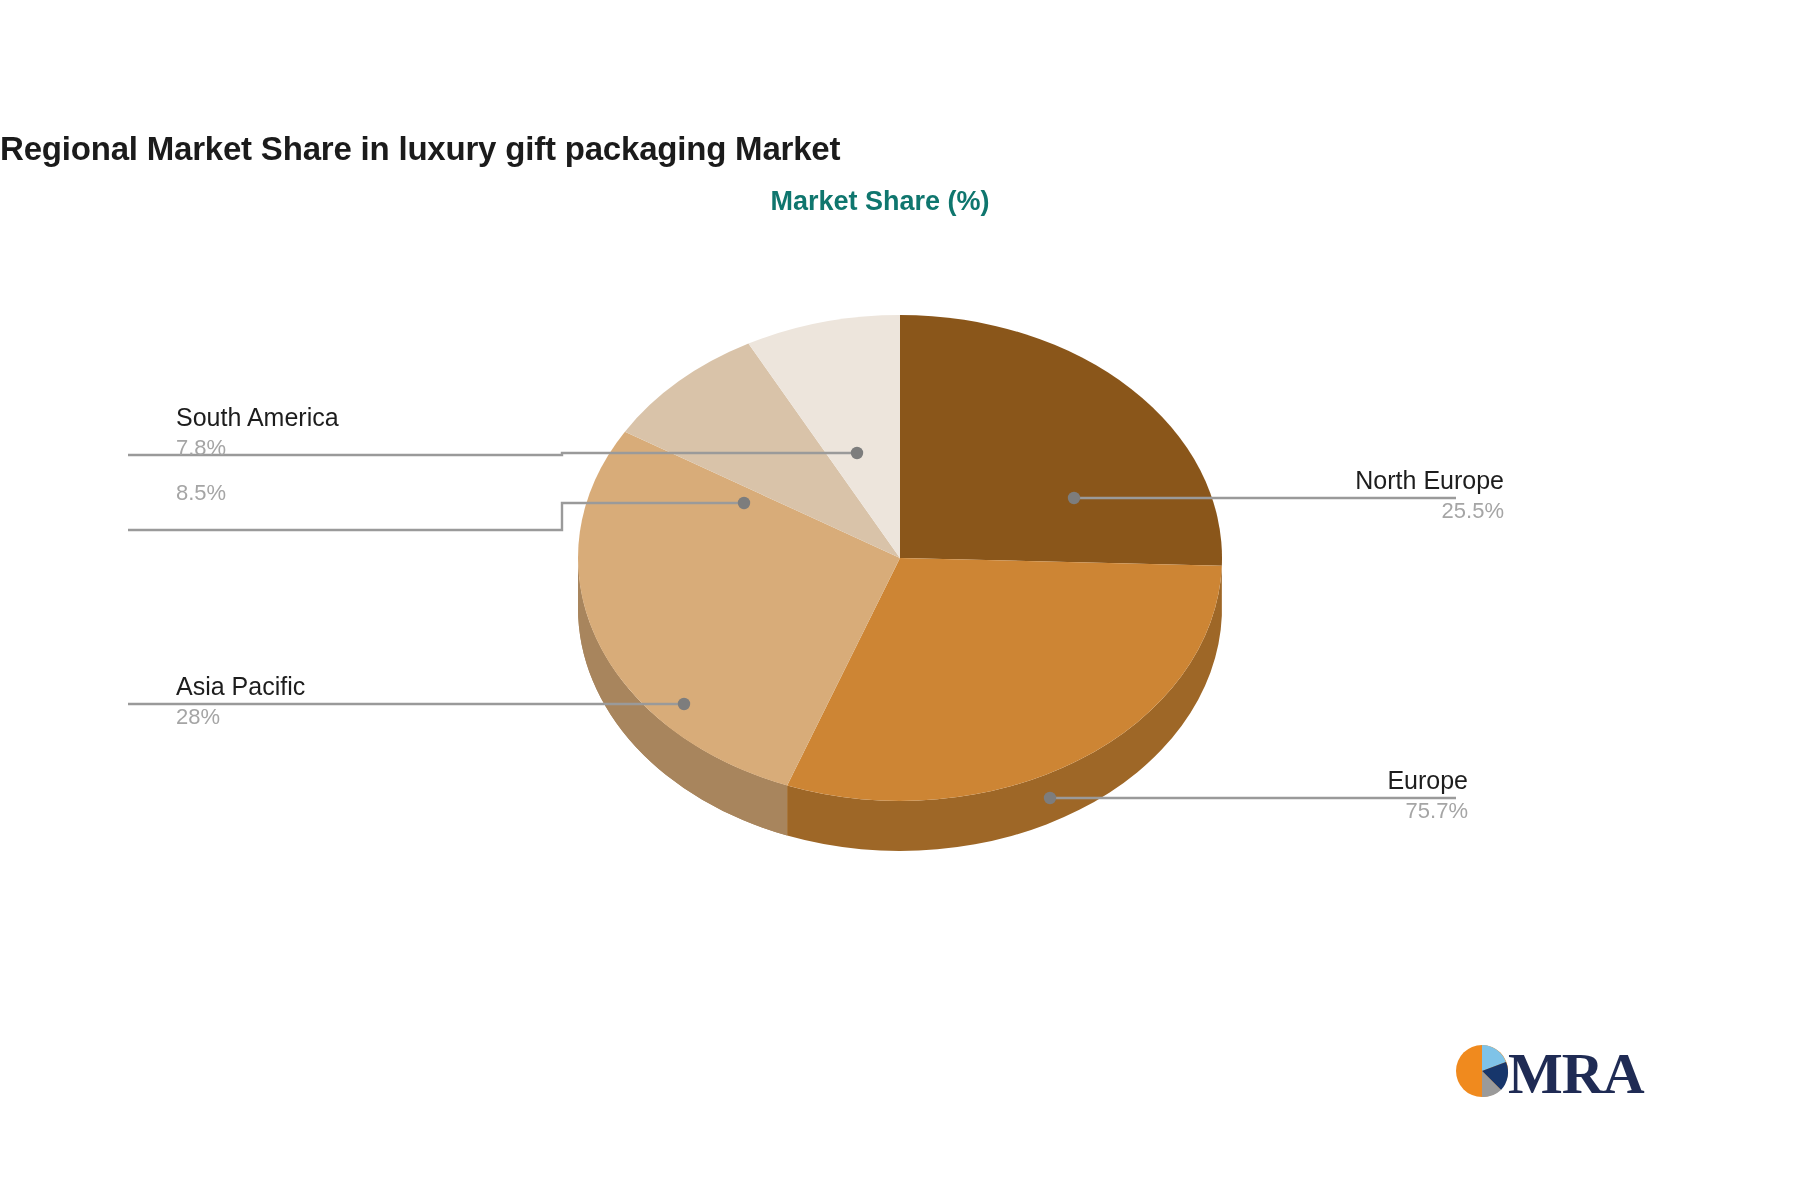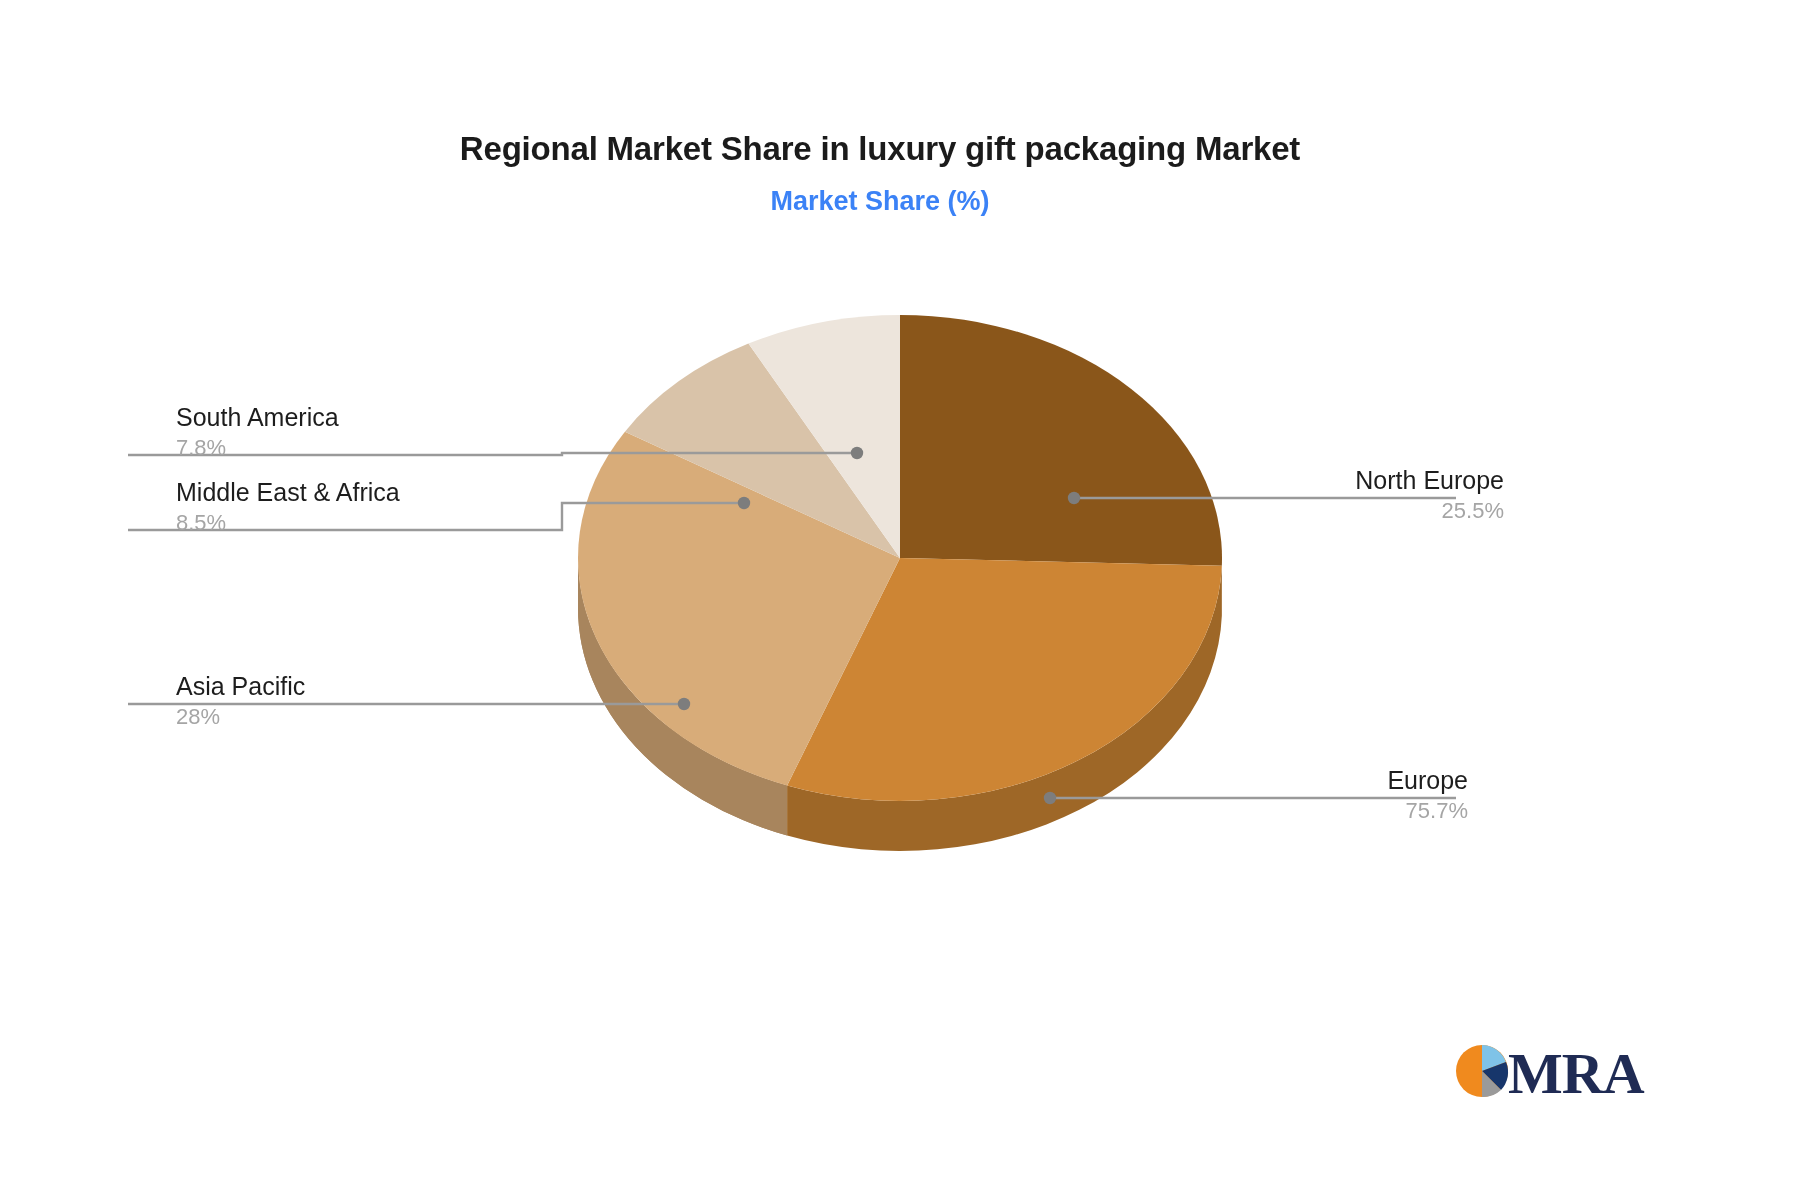--- a/index.html
+++ b/index.html
@@ -21,36 +21,36 @@
     height: 1196px;
     background: #ffffff;
   }
 
   
   .title {
     position: absolute;
     left: 0;
     top: 130px;
     width: 1760px;
-    text-align: center;
+    text-align: left;
     font-size: 33px;
     font-weight: bold;
     color: #1b1b1b;
     letter-spacing: -0.2px;
     white-space: nowrap;
   }
   .subtitle {
     position: absolute;
     left: 0;
     top: 186px;
     width: 1760px;
     text-align: center;
     font-size: 27px;
     font-weight: bold;
-    color: #3b82f6;
+    color: #0f766e;
     white-space: nowrap;
   }
 
   
   #chart-svg {
     position: absolute;
     left: 0;
     top: 0;
     width: 1800px;
     height: 1196px;
@@ -148,21 +148,20 @@
     <span class="name">Europe</span>
     <span class="val">75.7%</span>
   </div>
 
   <div class="cl left" style="left:128px; top:671px; width:420px;">
     <span class="name">Asia Pacific</span>
     <span class="val">28%</span>
   </div>
 
   <div class="cl left" style="left:128px; top:477px; width:460px;">
-    <span class="name">Middle East &amp; Africa</span>
     <span class="val">8.5%</span>
   </div>
 
   <div class="cl left" style="left:128px; top:402px; width:420px;">
     <span class="name">South America</span>
     <span class="val">7.8%</span>
   </div>
 
   <svg id="logo" viewBox="0 0 200 72">
 

